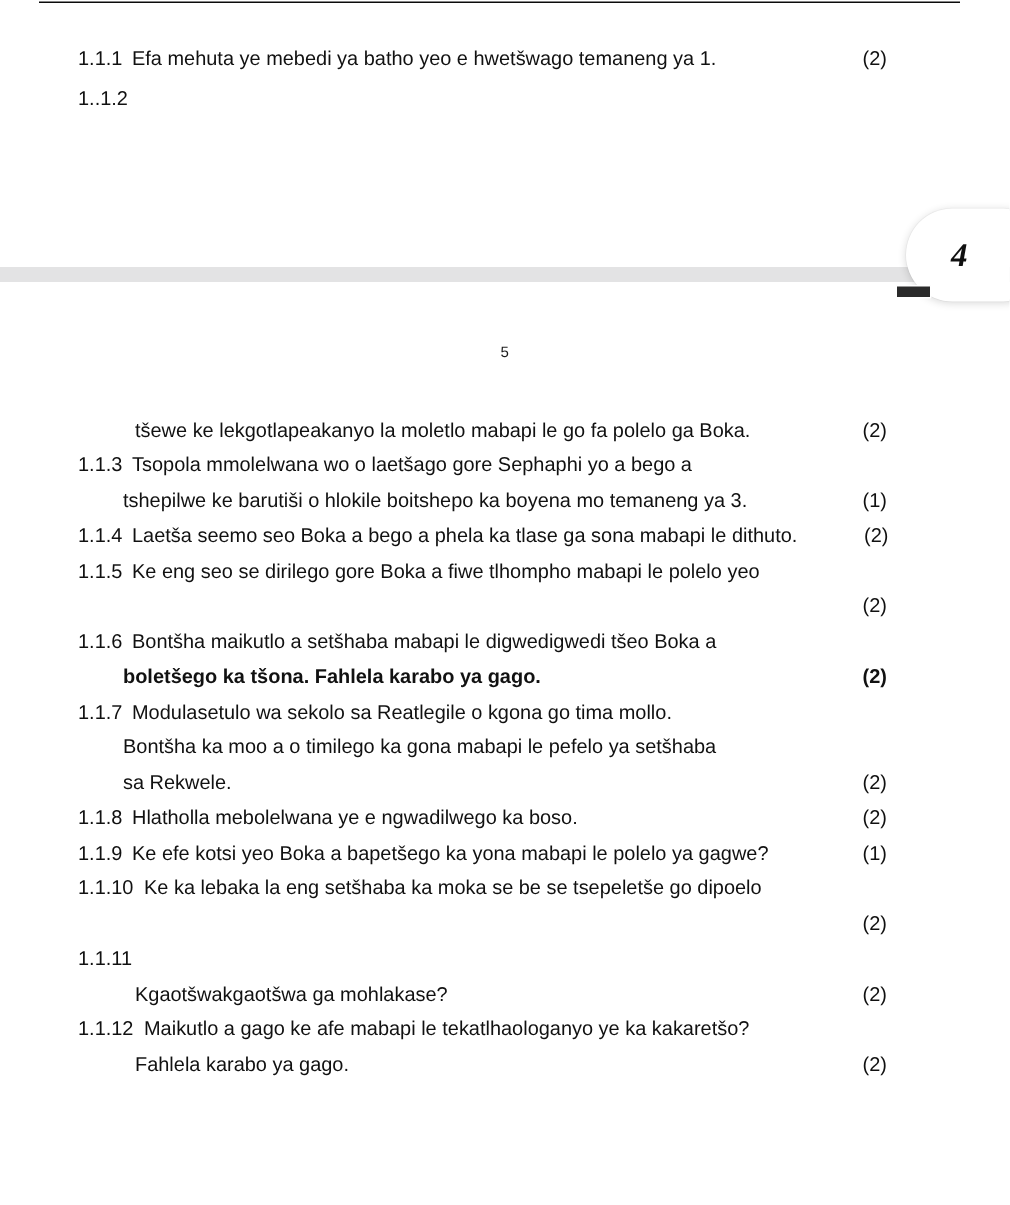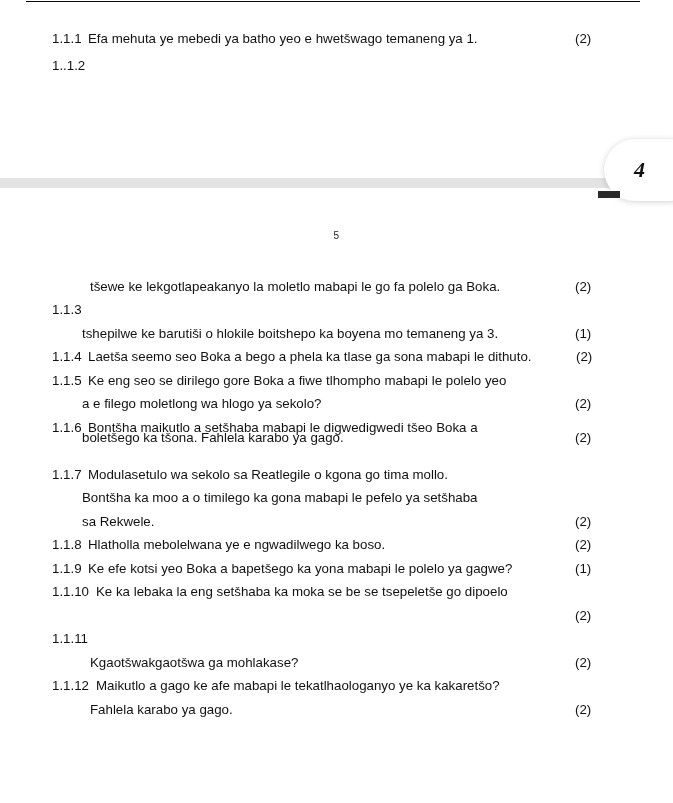--- a/index.html
+++ b/index.html
@@ -186,43 +186,43 @@
 
     <div class="page-number-header">5</div>
 
     <div class="qlist" id="cur-lines">
         <div class="qline" style="top: 87px;">
           <span class="q-text ind-c">tšewe ke lekgotlapeakanyo la moletlo mabapi le go fa polelo ga Boka.</span>
           <span class="q-marks mk-right">(2)</span>
         </div>
         <div class="qline" style="top: 110px;">
           <span class="q-num">1.1.3</span>
+          <span class="q-text ind-num">Tsopola mmolelwana wo o laetšago gore Sephaphi yo a bego a</span>
         </div>
         <div class="qline" style="top: 134px;">
           <span class="q-text ind-b">tshepilwe ke barutiši o hlokile boitshepo ka boyena mo temaneng ya 3.</span>
           <span class="q-marks mk-right">(1)</span>
         </div>
         <div class="qline" style="top: 157px;">
           <span class="q-num">1.1.4</span>
           <span class="q-text ind-num">Laetša seemo seo Boka a bego a phela ka tlase ga sona mabapi le dithuto.</span>
           <span class="q-marks mk-inline">(2)</span>
         </div>
         <div class="qline" style="top: 181px;">
           <span class="q-num">1.1.5</span>
           <span class="q-text ind-num">Ke eng seo se dirilego gore Boka a fiwe tlhompho mabapi le polelo yeo</span>
         </div>
         <div class="qline" style="top: 204px;">
-          <span class="q-text ind-b">a e filego moletlong wa hlogo ya sekolo?</span>
           <span class="q-marks mk-right">(2)</span>
         </div>
         <div class="qline" style="top: 228px;">
           <span class="q-num">1.1.6</span>
           <span class="q-text ind-num">Bontšha maikutlo a setšhaba mabapi le digwedigwedi tšeo Boka a</span>
         </div>
-        <div class="qline" style="top: 238px;">
+        <div class="qline" style="top: 251px; font-weight: bold;">
           <span class="q-text ind-b">boletšego ka tšona. Fahlela karabo ya gago.</span>
           <span class="q-marks mk-right">(2)</span>
         </div>
         <div class="qline" style="top: 275px;">
           <span class="q-num">1.1.7</span>
           <span class="q-text ind-num">Modulasetulo wa sekolo sa Reatlegile o kgona go tima mollo.</span>
         </div>
         <div class="qline" style="top: 298px;">
           <span class="q-text ind-b">Bontšha ka moo a o timilego ka gona mabapi le pefelo ya setšhaba</span>
         </div>

